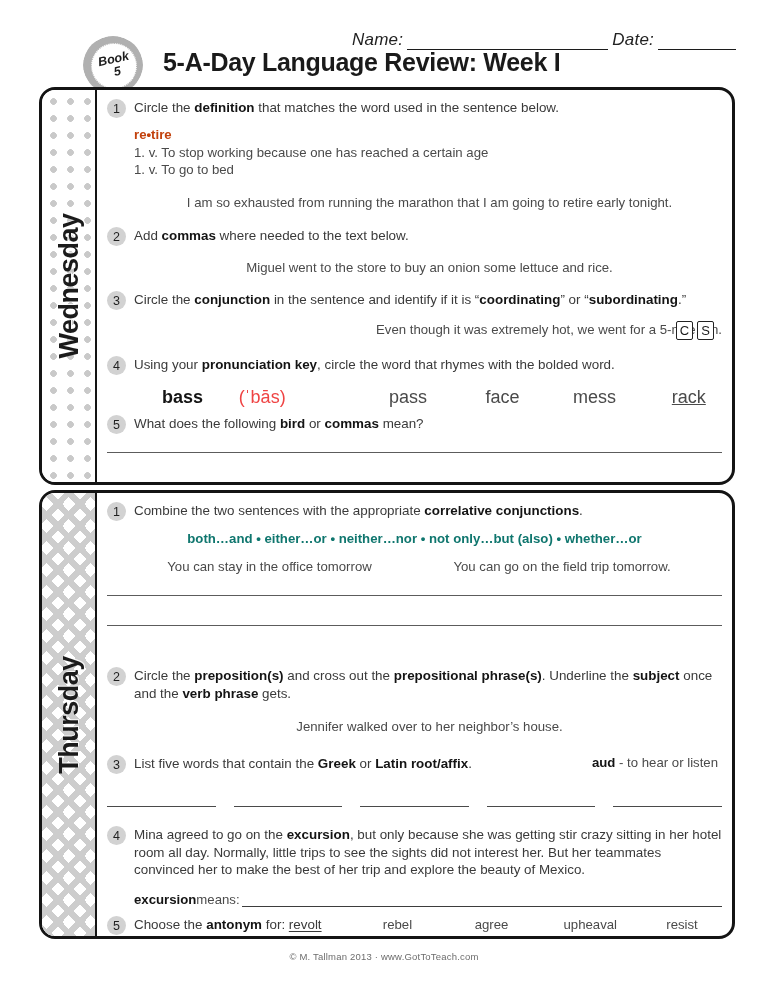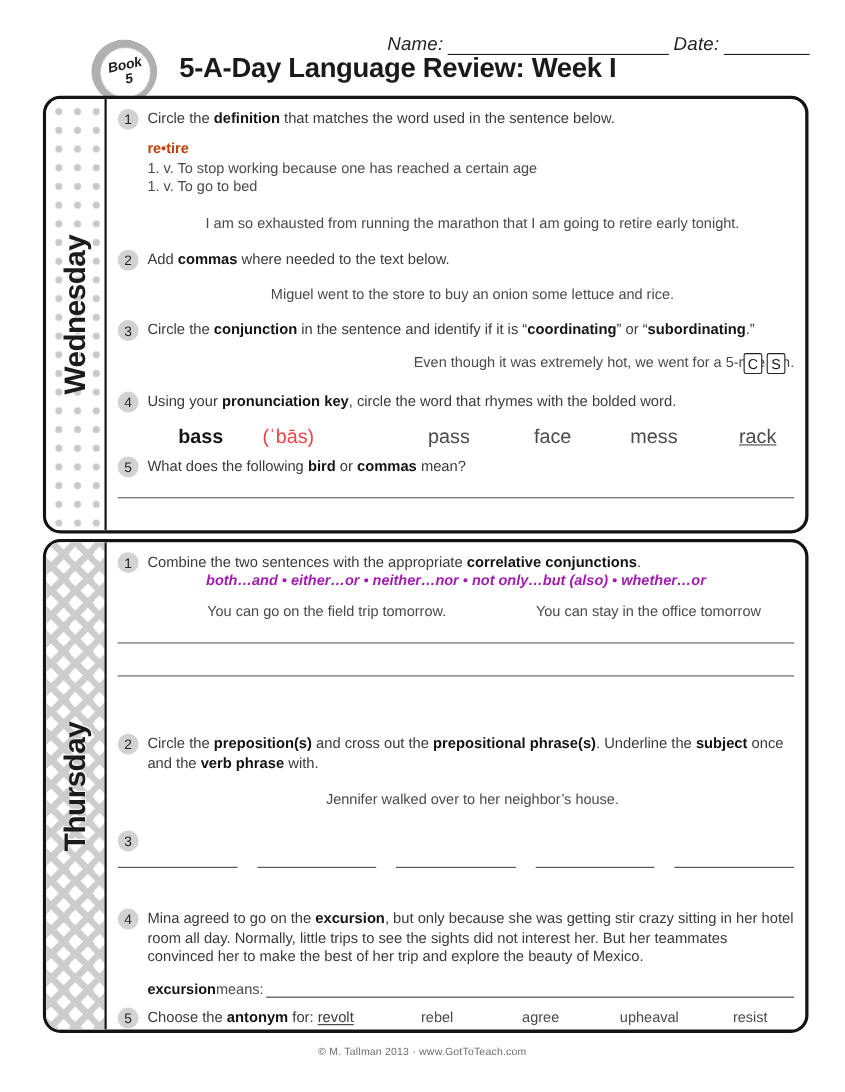--- a/index.html
+++ b/index.html
@@ -240,39 +240,47 @@
       <div class="daylabel">Thursday</div>
     </div>
 
     <div class="qarea">
 
       <div class="q" style="top:9px;">
         <div class="qnum">1</div>
         <div class="qtext">
           <span>Combine the two sentences with the appropriate </span><b>correlative conjunctions</b><span>.</span>
         </div>
-        <div class="ctr" style="font-size:13.2px;font-weight:bold;color:#a21caf;font-style:italic;">both…and  •  either…or  •  neither…nor  •  not only…but (also)  •  whether…or</div>
+        <div class="ctr" style="margin-top:11px;font-size:13.2px;font-weight:bold;color:#0f766e;">both…and  •  either…or  •  neither…nor  •  not only…but (also)  •  whether…or</div>
         <div style="display:flex;margin-top:12px;margin-left:30px;">
+          <div class="sub" style="flex:1;text-align:center;">You can stay in the office tomorrow</div>
           <div class="sub" style="width:320px;text-align:center;">You can go on the field trip tomorrow.</div>
-          <div class="sub" style="flex:1;text-align:center;">You can stay in the office tomorrow</div>
         </div>
         <div class="entry" style="margin-top:18px;"></div>
         <div class="entry" style="margin-top:28px;"></div>
       </div>
 
       <div class="q" style="top:174px;">
         <div class="qnum">2</div>
         <div class="qtext">
-          <span>Circle the </span><b>preposition(s)</b><span> and  cross out the </span><b>prepositional phrase(s)</b><span>.  Underline the </span><b>subject</b><span> once and the </span><b>verb phrase</b><span> with.</span>
+          <span>Circle the </span><b>preposition(s)</b><span> and  cross out the </span><b>prepositional phrase(s)</b><span>.  Underline the </span><b>subject</b><span> once and the </span><b>verb phrase</b><span> gets.</span>
         </div>
         <div class="sub ctr" style="margin-top:16px;margin-left:30px;">Jennifer walked over to her neighbor’s house.</div>
       </div>
 
       <div class="q" style="top:262px;">
         <div class="qnum">3</div>
+        <div style="position:relative;">
+          <div class="qtext">
+            <span>List five words that contain the </span><b>Greek</b><span> or </span><b>Latin root/affix</b><span>.</span>
+          </div>
+          <div style="position:absolute;right:4px;top:0;font-size:13.2px;color:#4a4a4a;">
+            <b style="color:#141414;">aud</b><span> - to hear or listen</span>
+          </div>
+        </div>
         <div class="blanks" style="margin-top:32px;">
           <div class="bl"></div>
           <div class="bl"></div>
           <div class="bl"></div>
           <div class="bl"></div>
           <div class="bl"></div>
         </div>
       </div>
 
       <div class="q" style="top:333px;">

